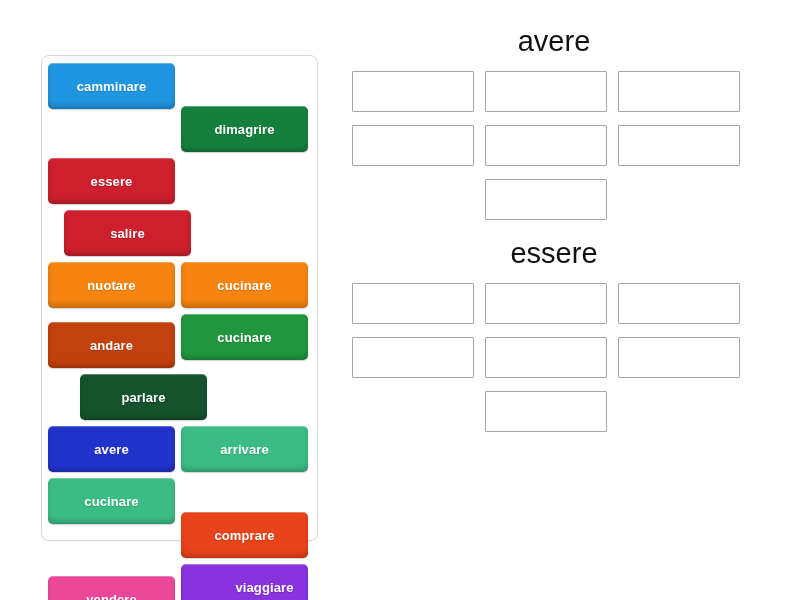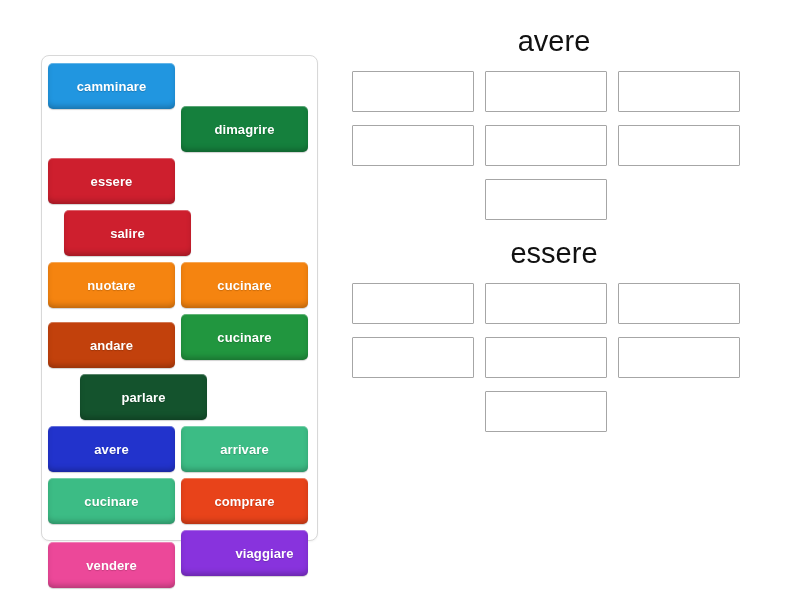--- a/index.html
+++ b/index.html
@@ -117,21 +117,21 @@
         <div class="tile" style="background: rgb(206, 31, 46);">essere</div>
         <div class="tile" style="background: rgb(206, 31, 46); margin-left: 16px;">salire</div>
         <div class="tile" style="background: rgb(245, 132, 16);">nuotare</div>
         <div class="tile" style="background: rgb(245, 132, 16);">cucinare</div>
         <div class="tile" style="background: #c2410c; margin-top: 8px;">andare</div>
         <div class="tile" style="background: rgb(33, 150, 63);">cucinare</div>
         <div class="tile" style="background: #14532d; margin-left: 32px;">parlare</div>
         <div class="tile" style="background: rgb(34, 51, 204);">avere</div>
         <div class="tile" style="background: rgb(60, 188, 133);">arrivare</div>
         <div class="tile" style="background: rgb(60, 188, 133);">cucinare</div>
-        <div class="tile" style="background: rgb(232, 67, 26);">comprare</div>
+        <div class="tile" style="background: rgb(232, 67, 26); margin-top: 34px;">comprare</div>
         <div class="tile" style="background: #ec4899; margin-top: 12px;">vendere</div>
         <div class="tile" style="background: rgb(136, 51, 221); padding-left: 40px;">viaggiare</div>
       </div>
   </div>
 
   <div class="categories">
 
     <div class="category">
       <div class="category-title">avere</div>
       <div class="zone-grid" id="zones-avere">

